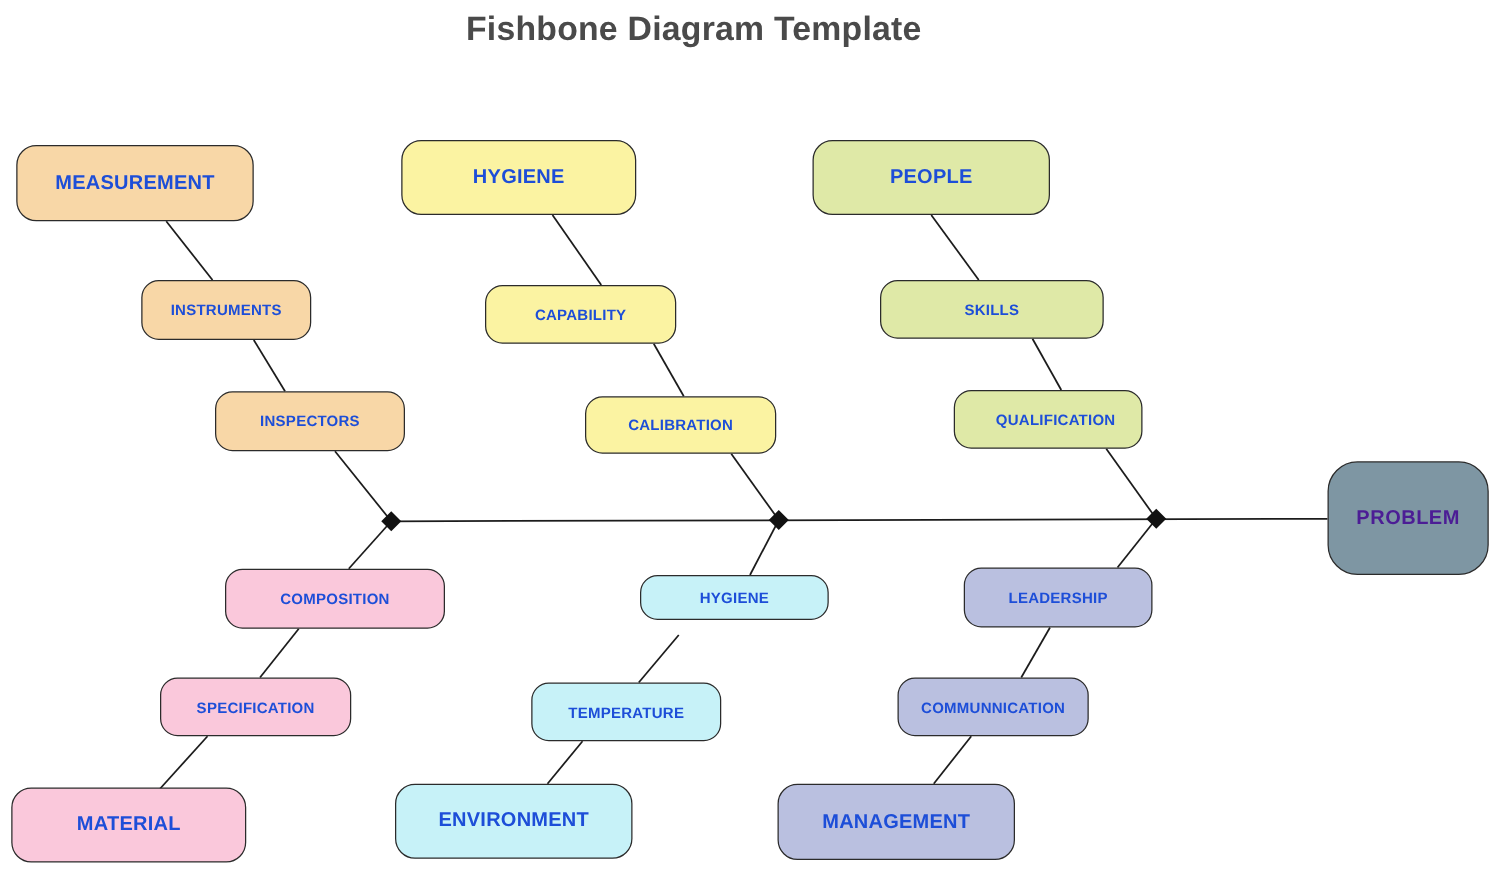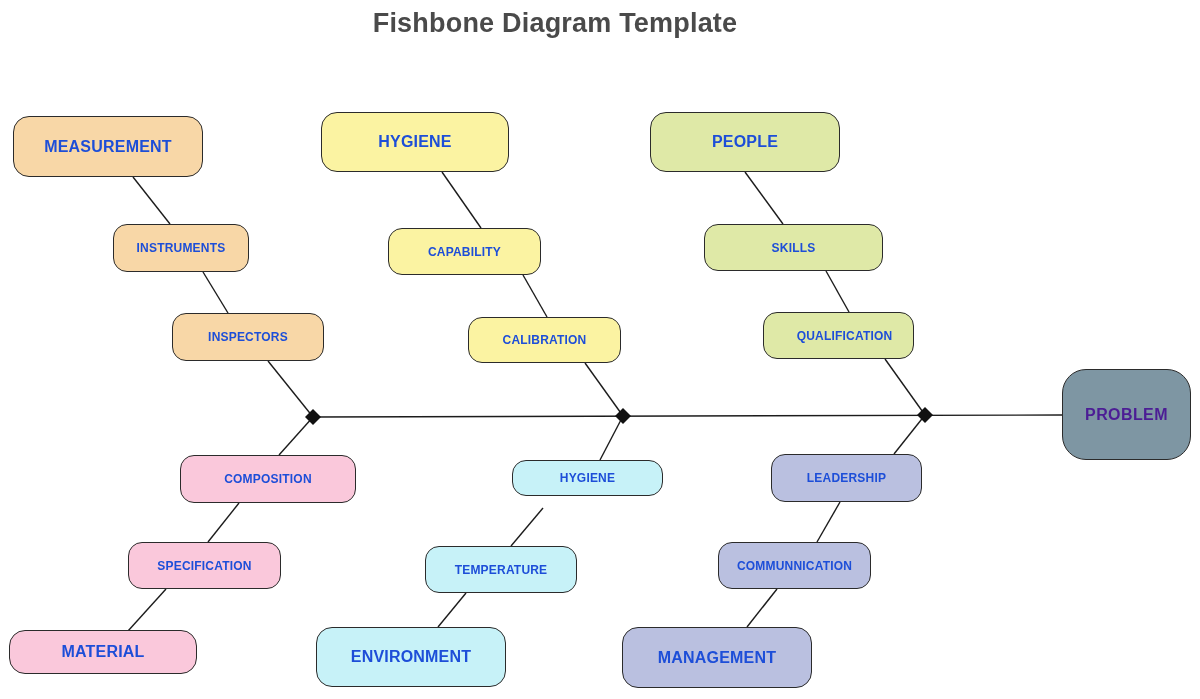--- a/index.html
+++ b/index.html
@@ -87,21 +87,21 @@
   <div class="node main" style="left: 321px; top: 112px; width: 188px; height: 60px; background: rgb(251, 243, 162);">HYGIENE</div>
   <div class="node sub" style="left: 388px; top: 228px; width: 153px; height: 47px; background: rgb(251, 243, 162);">CAPABILITY</div>
   <div class="node sub" style="left: 468px; top: 317px; width: 153px; height: 46px; background: rgb(251, 243, 162);">CALIBRATION</div>
 
   <div class="node main" style="left: 650px; top: 112px; width: 190px; height: 60px; background: rgb(223, 233, 167);">PEOPLE</div>
   <div class="node sub" style="left: 704px; top: 224px; width: 179px; height: 47px; background: rgb(223, 233, 167);">SKILLS</div>
   <div class="node sub" style="left: 763px; top: 312px; width: 151px; height: 47px; background: rgb(223, 233, 167); padding-left: 12px;">QUALIFICATION</div>
 
   <div class="node sub" style="left: 180px; top: 455px; width: 176px; height: 48px; background: rgb(250, 200, 219);">COMPOSITION</div>
   <div class="node sub" style="left: 128px; top: 542px; width: 153px; height: 47px; background: rgb(250, 200, 219);">SPECIFICATION</div>
-  <div class="node main" style="left: 9px; top: 630px; width: 188px; height: 44px; background: rgb(250, 200, 219);">MATERIAL</div>
+  <div class="node main" style="left: 9px; top: 630px; width: 188px; height: 60px; background: rgb(250, 200, 219);">MATERIAL</div>
 
   <div class="node sub" style="left: 476px; top: 460px; width: 151px; height: 36px; background: rgb(199, 242, 248); margin-left: 36px;">HYGIENE</div>
   <div class="node sub" style="left: 425px; top: 546px; width: 152px; height: 47px; background: rgb(199, 242, 248);">TEMPERATURE</div>
   <div class="node main" style="left: 316px; top: 627px; width: 190px; height: 60px; background: rgb(199, 242, 248);">ENVIRONMENT</div>
 
   <div class="node sub" style="left: 771px; top: 454px; width: 151px; height: 48px; background: rgb(186, 192, 224);">LEADERSHIP</div>
   <div class="node main" style="left: 622px; top: 627px; width: 190px; height: 61px; background: rgb(186, 192, 224);">MANAGEMENT</div>
   <div class="node sub" style="left: 718px; top: 542px; width: 153px; height: 47px; background: rgb(186, 192, 224);">COMMUNNICATION</div>
 
   <div class="node problem" style="left: 1062px; top: 369px; width: 129px; height: 91px; background: rgb(126, 150, 163); color: #4c1d95;">PROBLEM</div>

